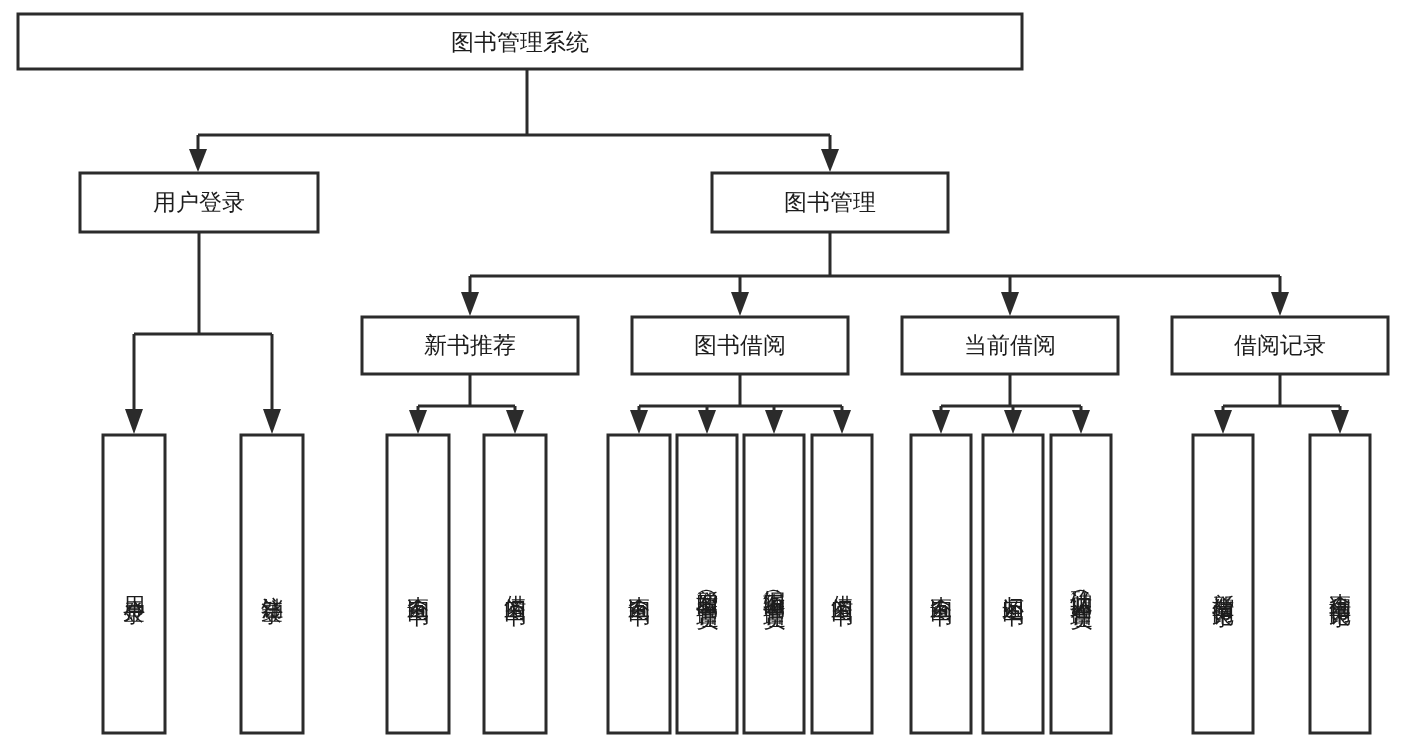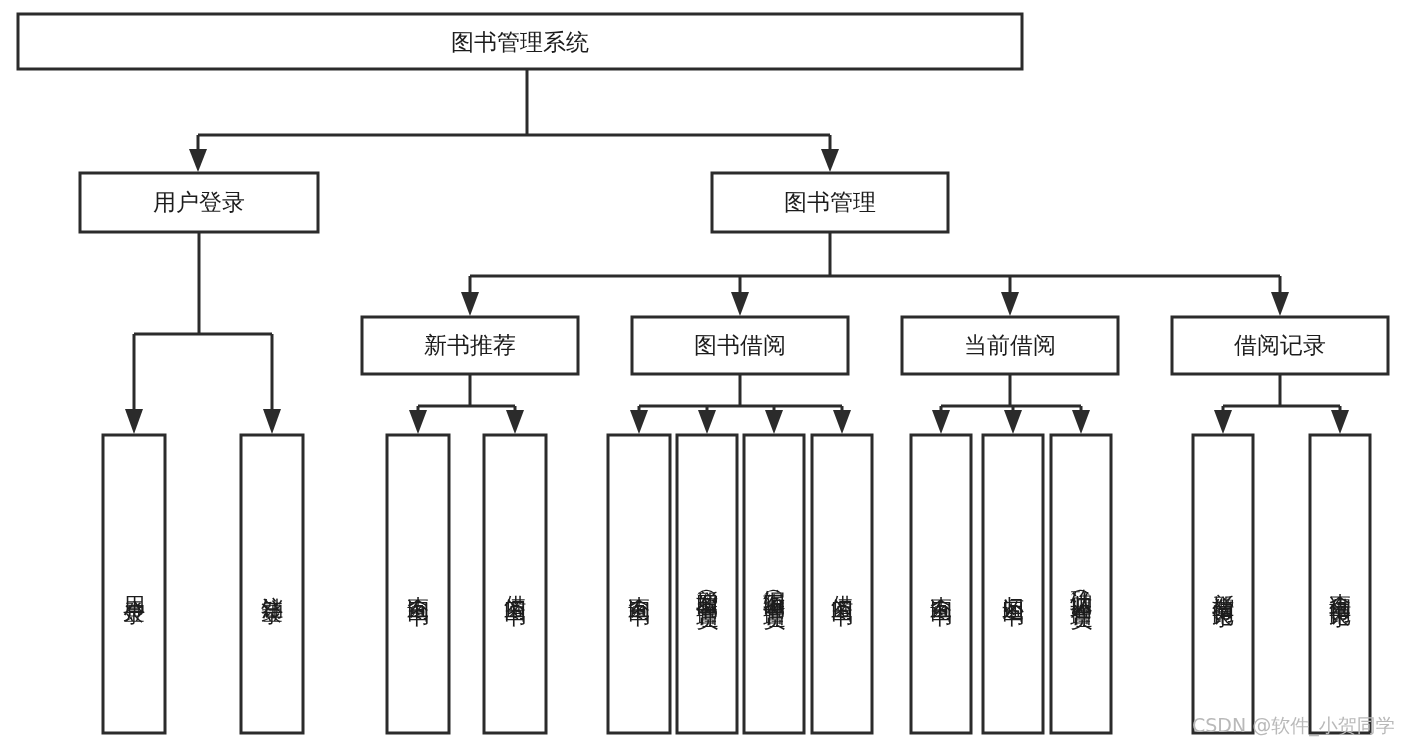--- a/index.html
+++ b/index.html
@@ -210,15 +210,14 @@
   <div class="vlabel" style="left:608px; top:435px; width:62px; height:298px;">查询图书</div>
   <div class="vlabel" style="left:677px; top:435px; width:60px; height:298px;">新增图书（管理员）</div>
   <div class="vlabel" style="left:744px; top:435px; width:60px; height:298px;">编辑图书（管理员）</div>
   <div class="vlabel" style="left:812px; top:435px; width:60px; height:298px;">借阅图书</div>
   <div class="vlabel" style="left:911px; top:435px; width:60px; height:298px;">查询图书</div>
   <div class="vlabel" style="left:983px; top:435px; width:60px; height:298px;">归还图书</div>
   <div class="vlabel" style="left:1051px; top:435px; width:60px; height:298px;">确认归还（管理员）</div>
   <div class="vlabel" style="left:1193px; top:435px; width:60px; height:298px;">新增借阅记录</div>
   <div class="vlabel" style="left:1310px; top:435px; width:60px; height:298px;">查询借阅记录</div>
 
-  <div class="watermark" style="left:1192px; top:713px;">CSDN @软件_小贺同学</div>
 
 </div>
 
 </body></html>

